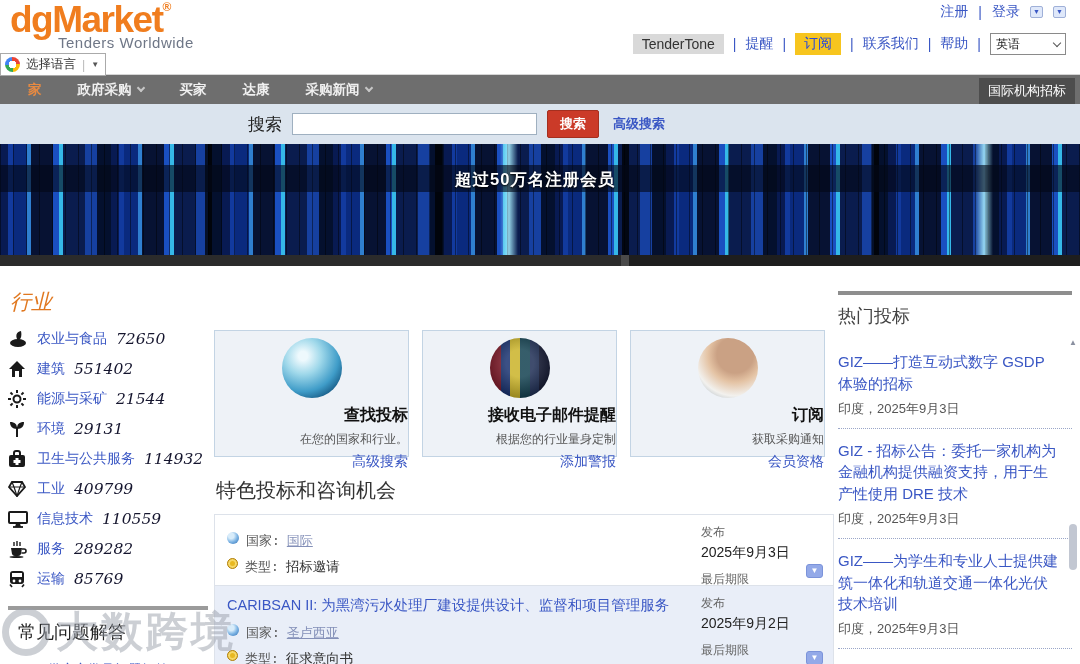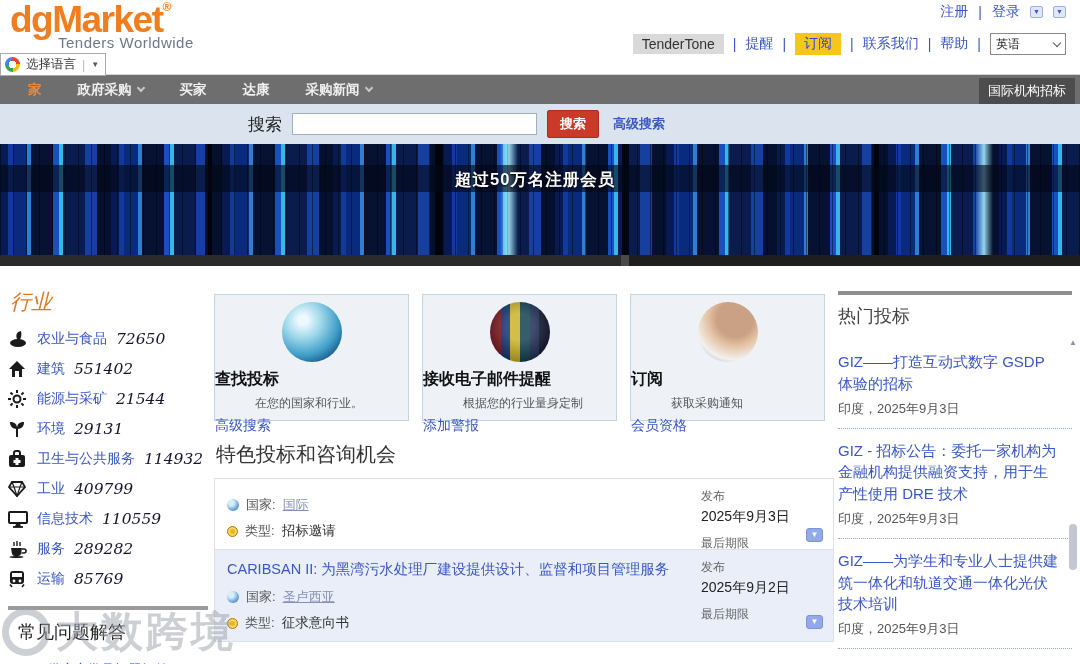--- a/index.html
+++ b/index.html
@@ -75,36 +75,36 @@
   .side-icon { width:20px; text-align:center; flex:0 0 20px; }
   .side-label { color:#3a57c4; font-size:14px; white-space:nowrap; }
   .side-count { font-family:"DejaVu Serif", serif; font-style:italic; font-size:15.5px; color:#15152e; }
   .side-divider { height:4px; background:#9b9b9b; margin:12px 0 10px; }
   .faq-title { font-size:18px; color:#222; font-weight:500; margin-left:10px; }
   .faq-link { display:block; text-align:center; color:#3a57c4; font-size:13.5px; margin-top:17px; }
 
   
   .main { position:absolute; left:214px; top:288px; width:620px; }
   .features { display:flex; gap:13px; margin-top:6px; }
-  .feature { width:195px; height:127px; background:#eef2f7; border:1px solid #c3d4e4; text-align:left; padding-top:7px; }
+  .feature { width:195px; height:127px; background:#eef2f7; border:1px solid #c3d4e4; text-align:right; padding-top:7px;margin-top:36px; }
   .feature-circle { width:60px; height:60px; border-radius:50%; margin:0 auto; }
   .fc1 { background: radial-gradient(circle at 35% 30%, #eef9fd 0 8%, #9fd8ea 32%, #3f9cc8 62%, #0d4a74 86%, #06283f); }
   .fc2 { background: radial-gradient(circle at 50% 42%, rgba(255,255,255,0.18) 0 30%, rgba(0,0,0,0.3) 85%),
                      linear-gradient(90deg, #7a1020 0 18%, #102a6a 18% 34%, #c8b020 34% 50%, #0a3a4a 50% 66%, #16264e 66% 82%, #0a0f2a 82% 100%); }
   .fc3 { background: radial-gradient(circle at 62% 28%, #caa184 0 32%, #e4c3a4 48%, #f2f1ee 72%, #8a9aa8 100%); }
   .feature-title { font-size:16px; font-weight:bold; color:#111; margin-top:7px; }
   .feature-sub { font-size:12px; color:#555; margin-top:5px;padding-left:40px; }
   .feature-link { display:inline-block; font-size:14px; color:#3a57c4; margin-top:5px; }
 
   .featured-title { font-size:20px; color:#333; font-weight:500; margin:20px 0 10px 2px; }
   .tender-list { border:1px solid #dde2ea; border-bottom:none; }
   .t-row { position:relative; padding:9px 150px 9px 12px; border-bottom:1px solid #dde2ea; background:#fff; min-height:66px; }
   .t-row.alt { background:#e9eef8; }
   .t-title { color:#3a57c4; font-size:14.5px; font-weight:500; line-height:1.45; display:block; max-width:455px; }
-  .meta-line { display:flex; align-items:center; gap:7px; font-size:13px; color:#555; margin-top:8px; }
+  .meta-line { display:flex; gap:7px; font-size:13px; color:#555; margin-top:8px;font-family:Liberation Mono, monospace; }
   .globe-dot { width:12px; height:12px; border-radius:50%; flex:0 0 12px;
                background: radial-gradient(circle at 35% 32%, #d8ecfa 0 25%, #7db4e4 55%, #2a6ab0 100%); }
   .medal-dot { width:11px; height:11px; border-radius:50%; flex:0 0 11px; background:#e8b820; border:1px solid #b08010;
                box-shadow: inset 0 0 0 2px #f6d868; }
   .country-val { color:#8490b8; text-decoration:underline; font-size:13px; }
   .type-val { color:#333; font-size:13.5px; font-weight:500; }
   .row-right { position:absolute; left:486px; top:9px; width:130px; }
   .pub-label, .dl-label { font-size:12px; color:#666; }
   .pub-date { font-size:14px; color:#222; font-weight:500; margin:3px 0 9px; }
   .dl-date { font-size:15px; color:#e07f0e; font-weight:500; margin-top:3px; }

